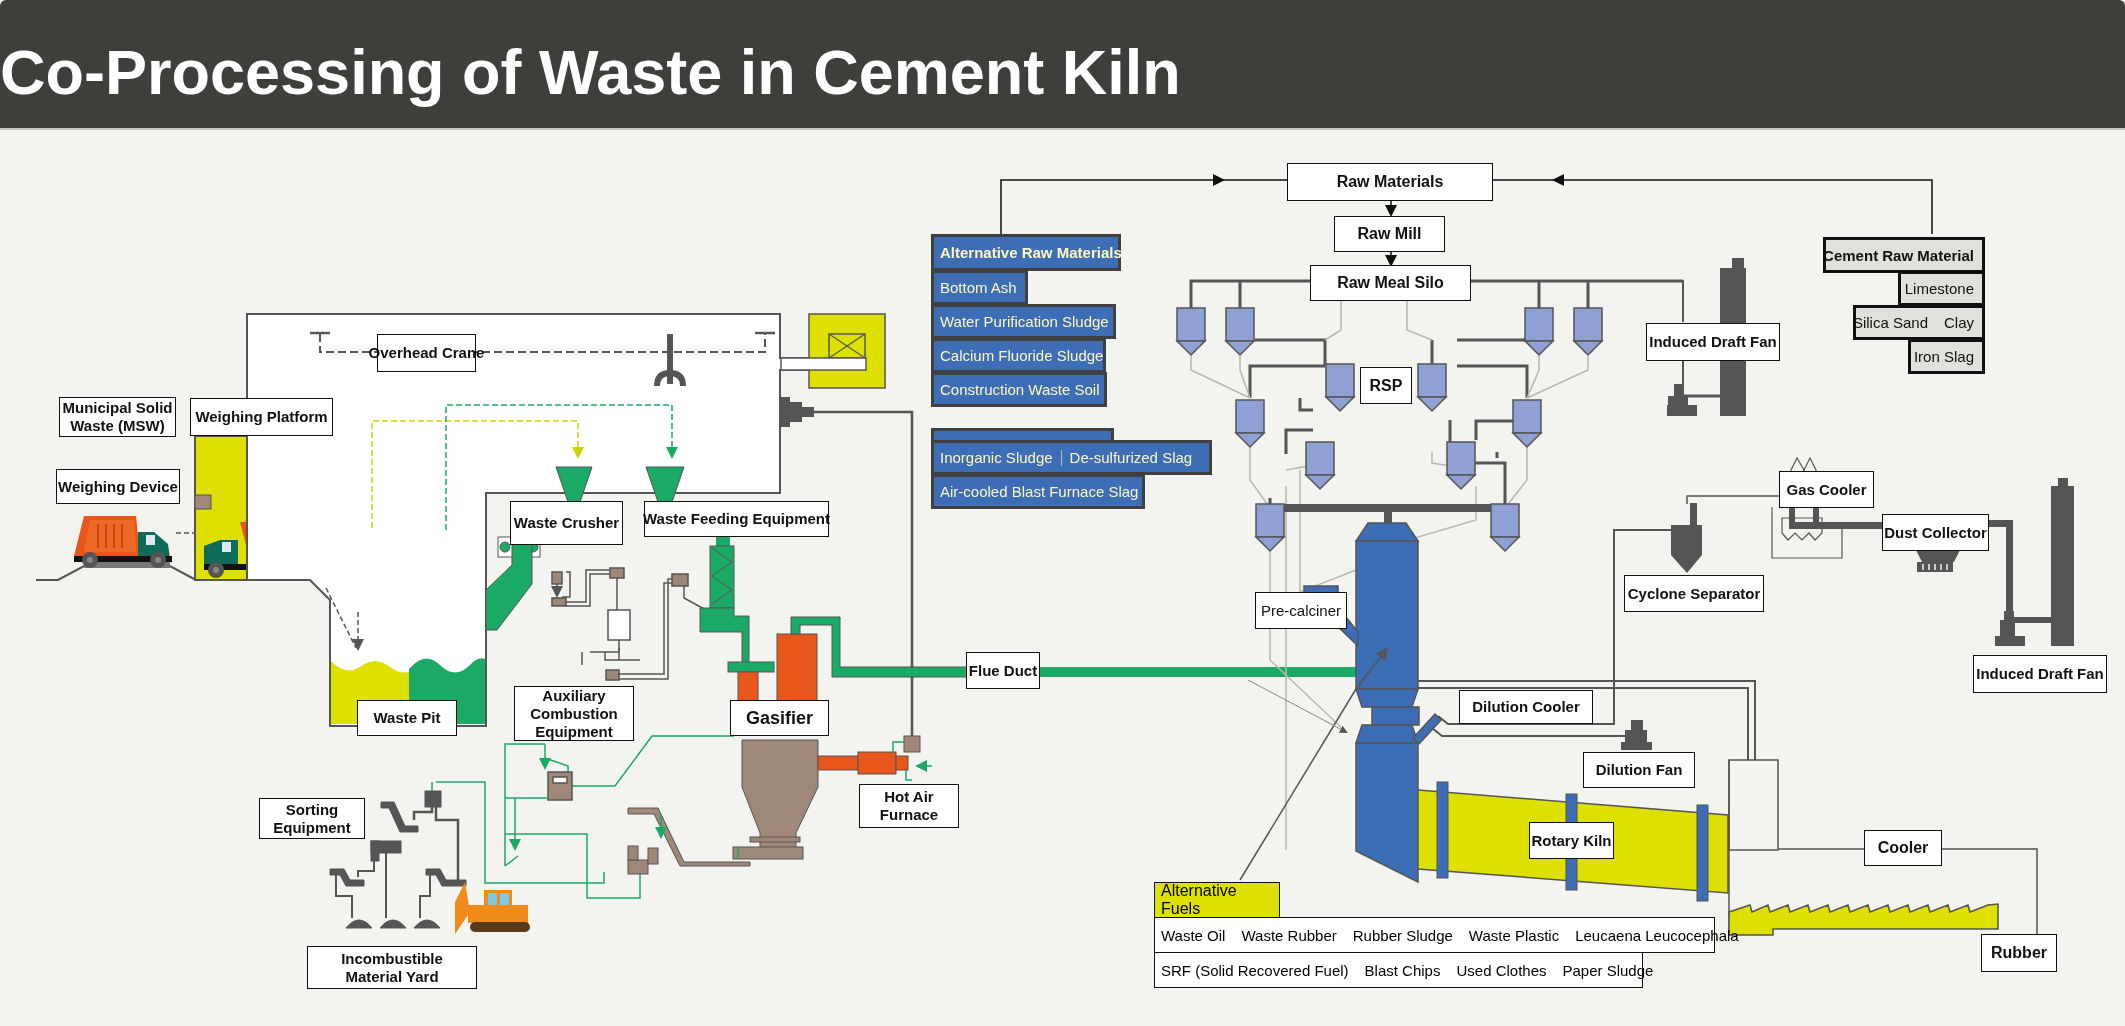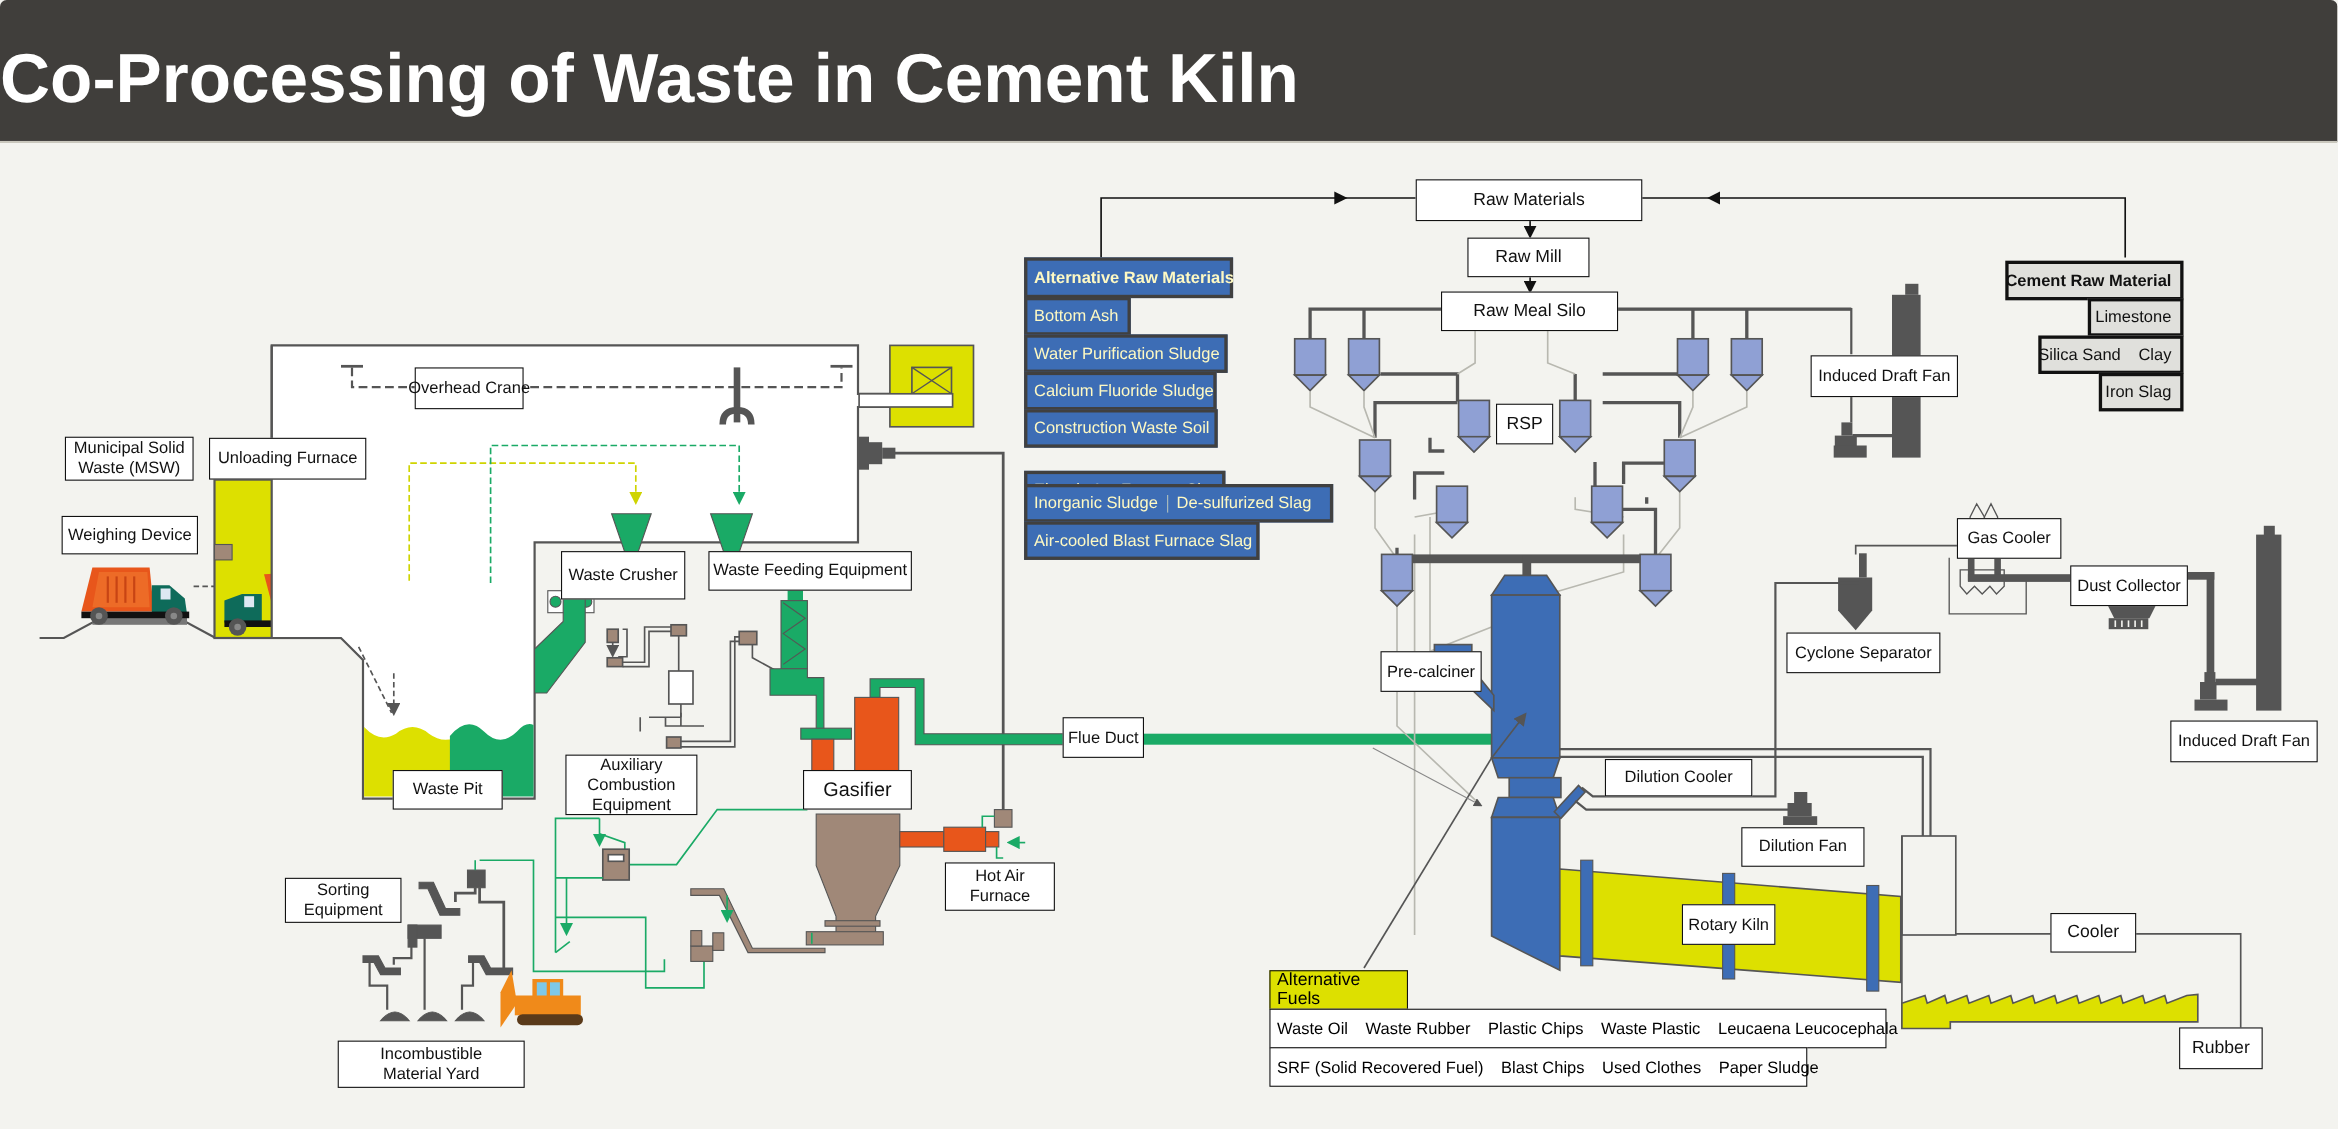--- a/index.html
+++ b/index.html
@@ -1,20 +1,20 @@
 <!DOCTYPE html>
 <html><head>
 <meta charset="utf-8">
 <style>
   html, body { margin: 0; padding: 0; }
   body { width: 2125px; height: 1026px; background: #f3f3ef; overflow: hidden; font-family: "Liberation Sans", "DejaVu Sans", sans-serif; position: relative; }
   .header { position: absolute; left: 0; top: 0; width: 2125px; height: 128px; background: #403e3b; border-radius: 6px 6px 0 0; border-bottom: 2px solid #c9c7bd; }
   .header h1 { margin: 0; position: absolute; left: 0; right: 0; top: 36px; text-align: left; color: #ffffff; font-size: 63px; font-weight: bold; letter-spacing: 0px; }
   svg.diagram { position: absolute; left: 0; top: 0; }
-  .lbl { position: absolute; background: #ffffff; border: 1.6px solid #111; color: #111; font-size: 15px; font-weight: normal; text-align: center; line-height: 18px; box-sizing: border-box; display: flex; align-items: center; justify-content: center; white-space: nowrap; }
+  .lbl { position: absolute; background: #ffffff; border: 1.6px solid #111; color: #111; font-size: 15px; font-weight: bold; text-align: center; line-height: 18px; box-sizing: border-box; display: flex; align-items: center; justify-content: center; white-space: nowrap; }
   .lbl.wrap { white-space: normal; }
   .lbl.reg { font-weight: normal; }
   .arm-box { position: absolute; background: #3d6db5; border: 3px solid #404040; color: #fef9c3; font-size: 15px; box-sizing: border-box; padding: 14px 6px; display: flex; align-items: center; white-space: nowrap; }
   .arm-box.head { font-weight: bold; }
   .sep { display: inline-block; width: 1px; height: 16px; background: currentColor; opacity: 0.6; margin: 0 8px; vertical-align: middle; }
   .crm { position: absolute; background: #e0e0dc; border: 3px solid #111; color: #111; font-size: 15px; box-sizing: border-box; padding: 0 8px; display: flex; align-items: center; justify-content: flex-end; white-space: nowrap; }
   .crm.head { font-weight: bold; }
   .af-head { position: absolute; background: #dde000; border: 1.6px solid #111; font-weight: normal; font-size: 16px; box-sizing: border-box; padding: 0 6px; display: flex; align-items: center; }
   .af-row { position: absolute; background: #ffffff; border: 1.6px solid #111; font-size: 15px; box-sizing: border-box; padding: 0 6px; display: flex; align-items: center; white-space: nowrap; }
 </style>
@@ -361,21 +361,21 @@
     <rect x="2051" y="486" width="23" height="160"></rect>
     <rect x="2004" y="611" width="10" height="14"></rect>
     <rect x="2000" y="620" width="15" height="16"></rect>
     <rect x="1995" y="636" width="30" height="10"></rect>
     <rect x="2014" y="617" width="38" height="6"></rect>
   </g>
 </svg>
 
 <div class="lbl wrap" style="left:59px;top:397px;width:117px;height:40px;">Municipal Solid Waste (MSW)</div>
 <div class="lbl" style="left:56px;top:469px;width:124px;height:35px;">Weighing Device</div>
-<div class="lbl" style="left:190px;top:398px;width:143px;height:38px;">Unloading Furnace</div>
+<div class="lbl" style="left:190px;top:398px;width:143px;height:38px;">Weighing Platform</div>
 <div class="lbl" style="left:377px;top:334px;width:99px;height:38px;">Overhead Crane</div>
 <div class="lbl" style="left:510px;top:501px;width:113px;height:44px;">Waste Crusher</div>
 <div class="lbl" style="left:644px;top:501px;width:185px;height:36px;">Waste Feeding Equipment</div>
 <div class="lbl" style="left:357px;top:700px;width:100px;height:36px;">Waste Pit</div>
 <div class="lbl wrap" style="left:514px;top:686px;width:120px;height:55px;">Auxiliary Combustion Equipment</div>
 <div class="lbl" style="left:730px;top:700px;width:99px;height:36px;font-size:18px;">Gasifier</div>
 <div class="lbl wrap" style="left:859px;top:784px;width:100px;height:44px;padding:0 16px;">Hot Air Furnace</div>
 <div class="lbl" style="left:966px;top:652px;width:74px;height:37px;">Flue Duct</div>
 <div class="lbl wrap" style="left:259px;top:798px;width:106px;height:41px;padding:0 14px;">Sorting Equipment</div>
 <div class="lbl wrap" style="left:307px;top:946px;width:170px;height:43px;padding:0 36px;">Incombustible Material Yard</div>
@@ -438,21 +438,21 @@
     </div>
 </div>
 
 <div>
   <div class="af-head" style="left:1154px;top:882px;width:126px;height:36px;">Alternative Fuels</div>
   <div class="af-row" style="left:1154px;top:917px;width:561px;height:36px;">
     <span>Waste Oil</span>
       <span class="sep"></span>
     <span>Waste Rubber</span>
       <span class="sep"></span>
-    <span>Plastic Chips</span>
+    <span>Rubber Sludge</span>
       <span class="sep"></span>
     <span>Waste Plastic</span>
       <span class="sep"></span>
     <span>Leucaena Leucocephala</span>
   </div>
   <div class="af-row" style="left:1154px;top:952px;width:489px;height:36px;">
     <span>SRF (Solid Recovered Fuel)</span>
       <span class="sep"></span>
     <span>Blast Chips</span>
       <span class="sep"></span>

